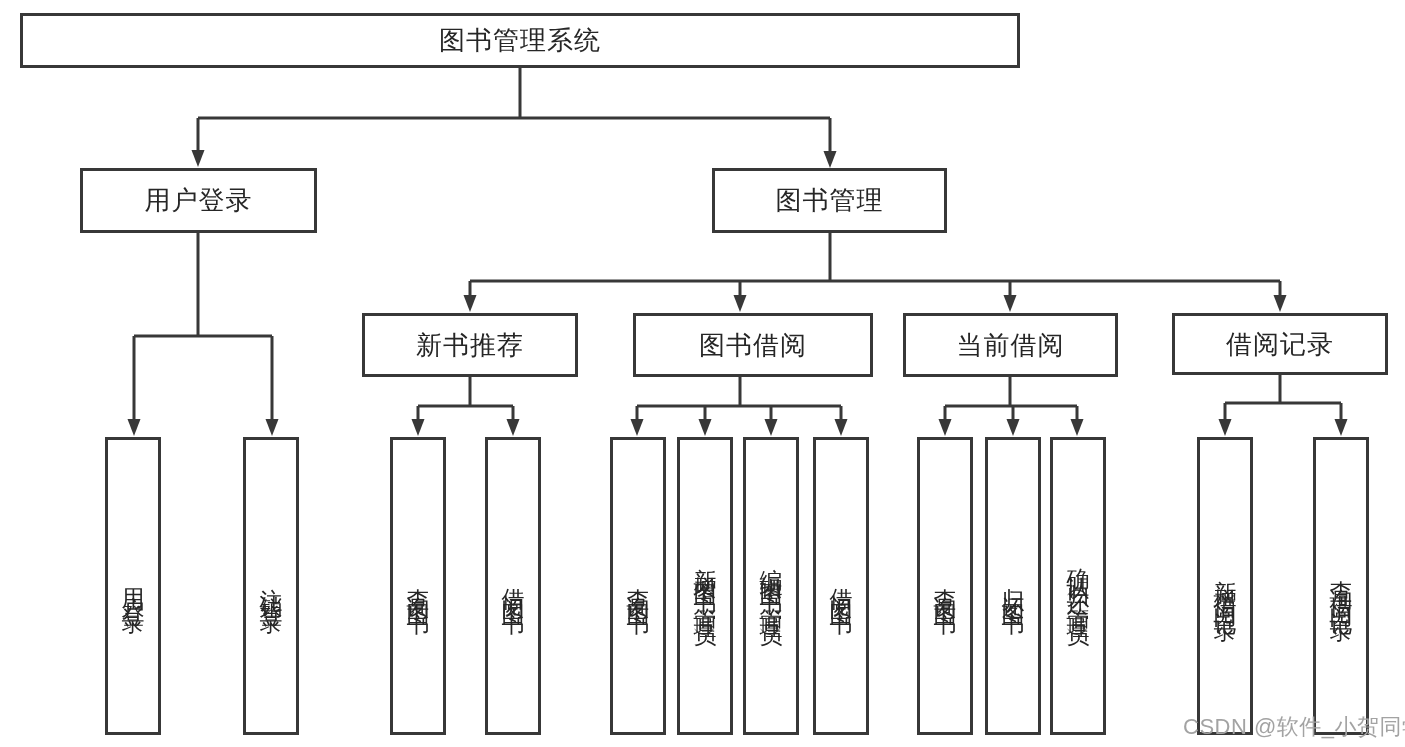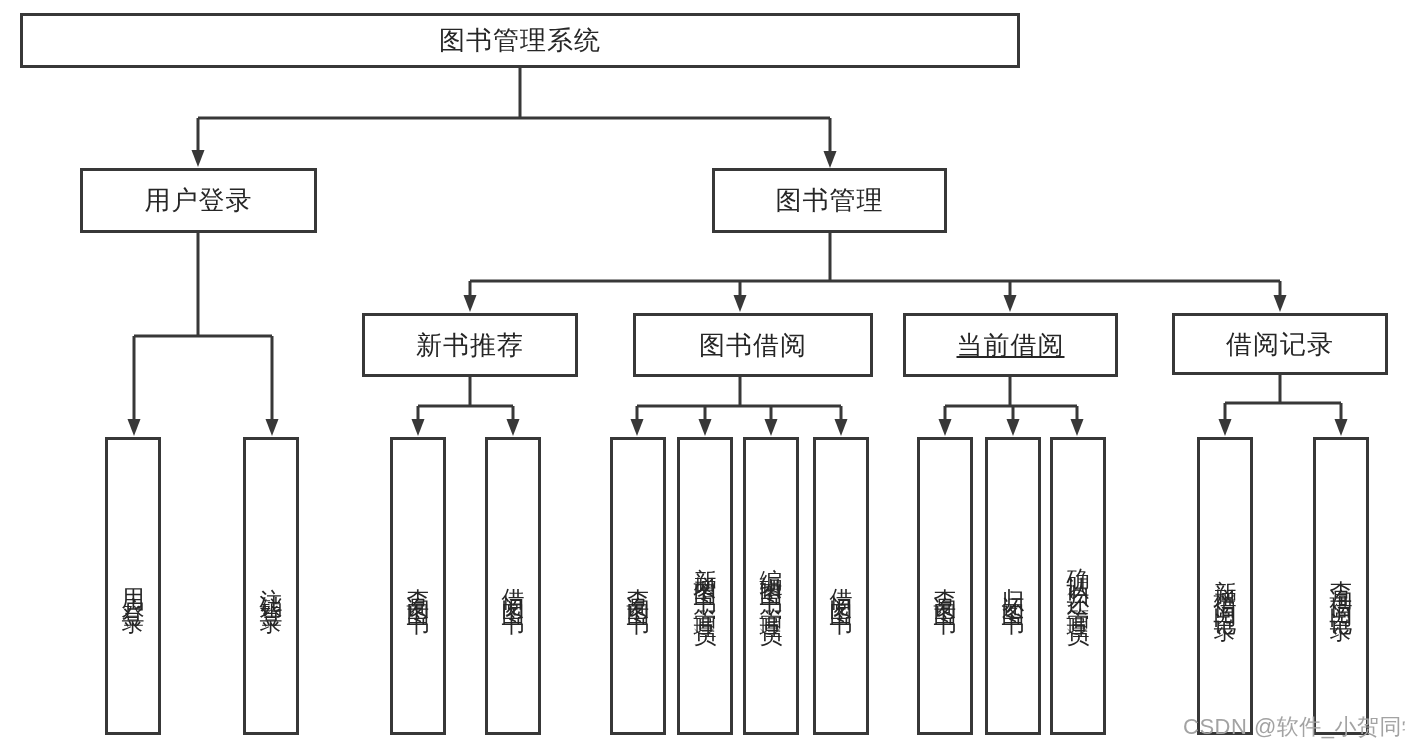--- a/index.html
+++ b/index.html
@@ -106,21 +106,21 @@
   <div class="box h" style="left:712px; top:168px; width:235px; height:65px;">
     <span>图书管理</span>
   </div>
 
   <div class="box h" style="left:362px; top:313px; width:216px; height:64px;">
     <span>新书推荐</span>
   </div>
   <div class="box h" style="left:633px; top:313px; width:240px; height:64px;">
     <span>图书借阅</span>
   </div>
-  <div class="box h" style="left:903px; top:313px; width:215px; height:64px;text-decoration:underline;">
+  <div class="box h" style="left:903px; top:313px; width:215px; height:64px;">
     <span>当前借阅</span>
   </div>
   <div class="box h" style="left:1172px; top:313px; width:216px; height:62px;">
     <span>借阅记录</span>
   </div>
 
   <div class="box v" style="left:105px; top:437px; width:56px; height:298px;">
     <span>用户登录</span>
   </div>
   <div class="box v" style="left:243px; top:437px; width:56px; height:298px;">

